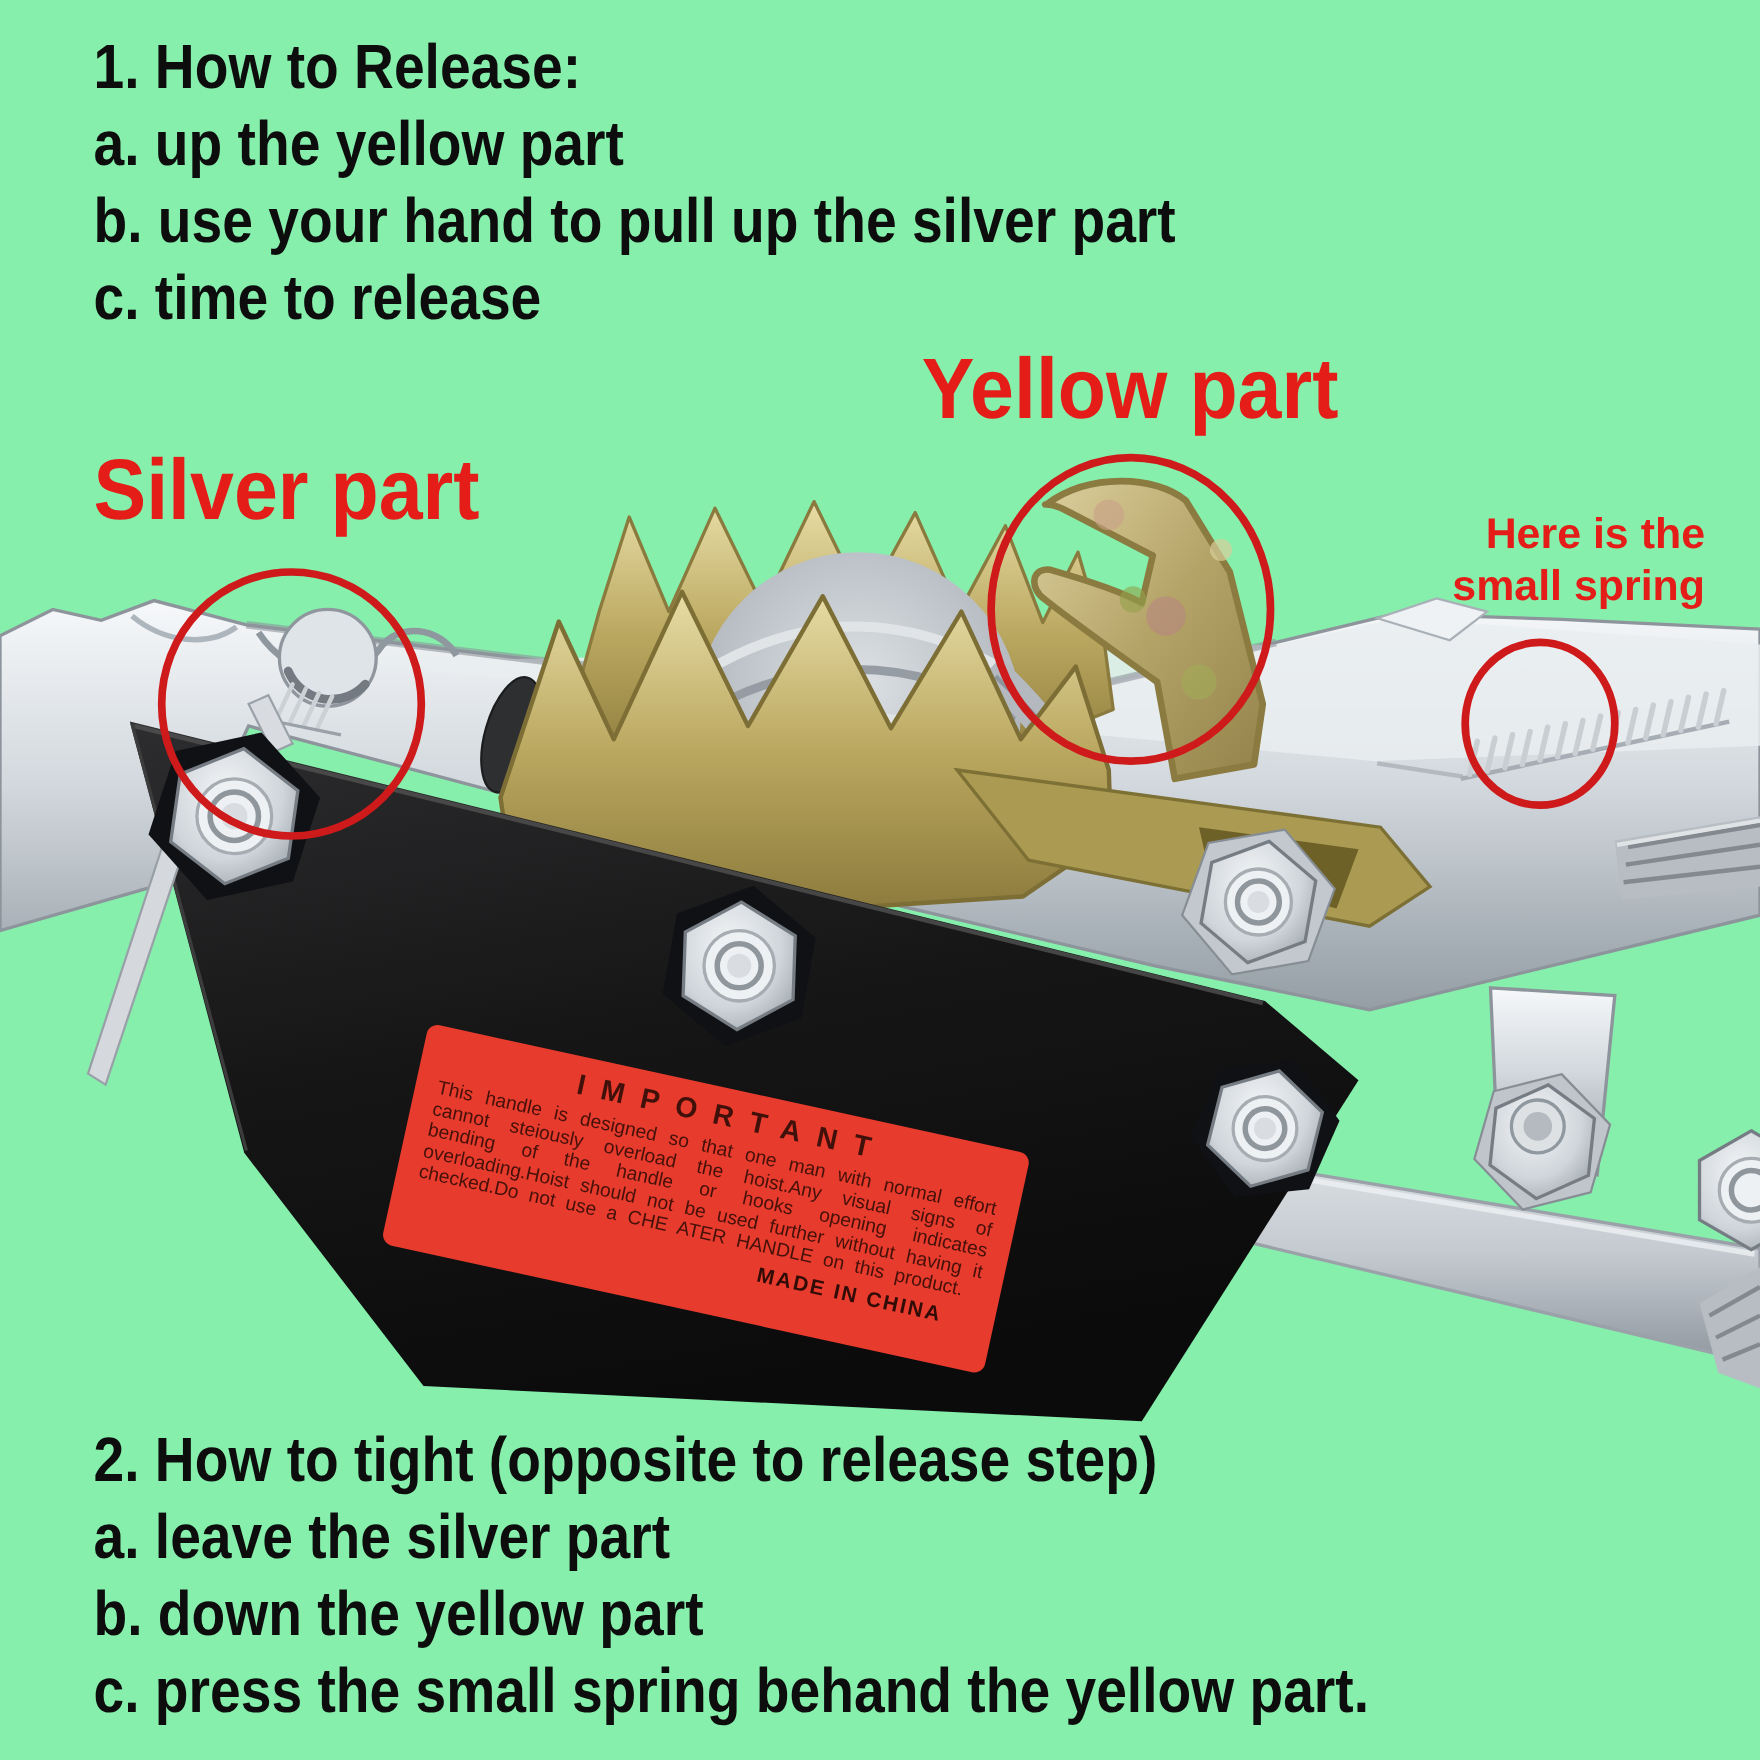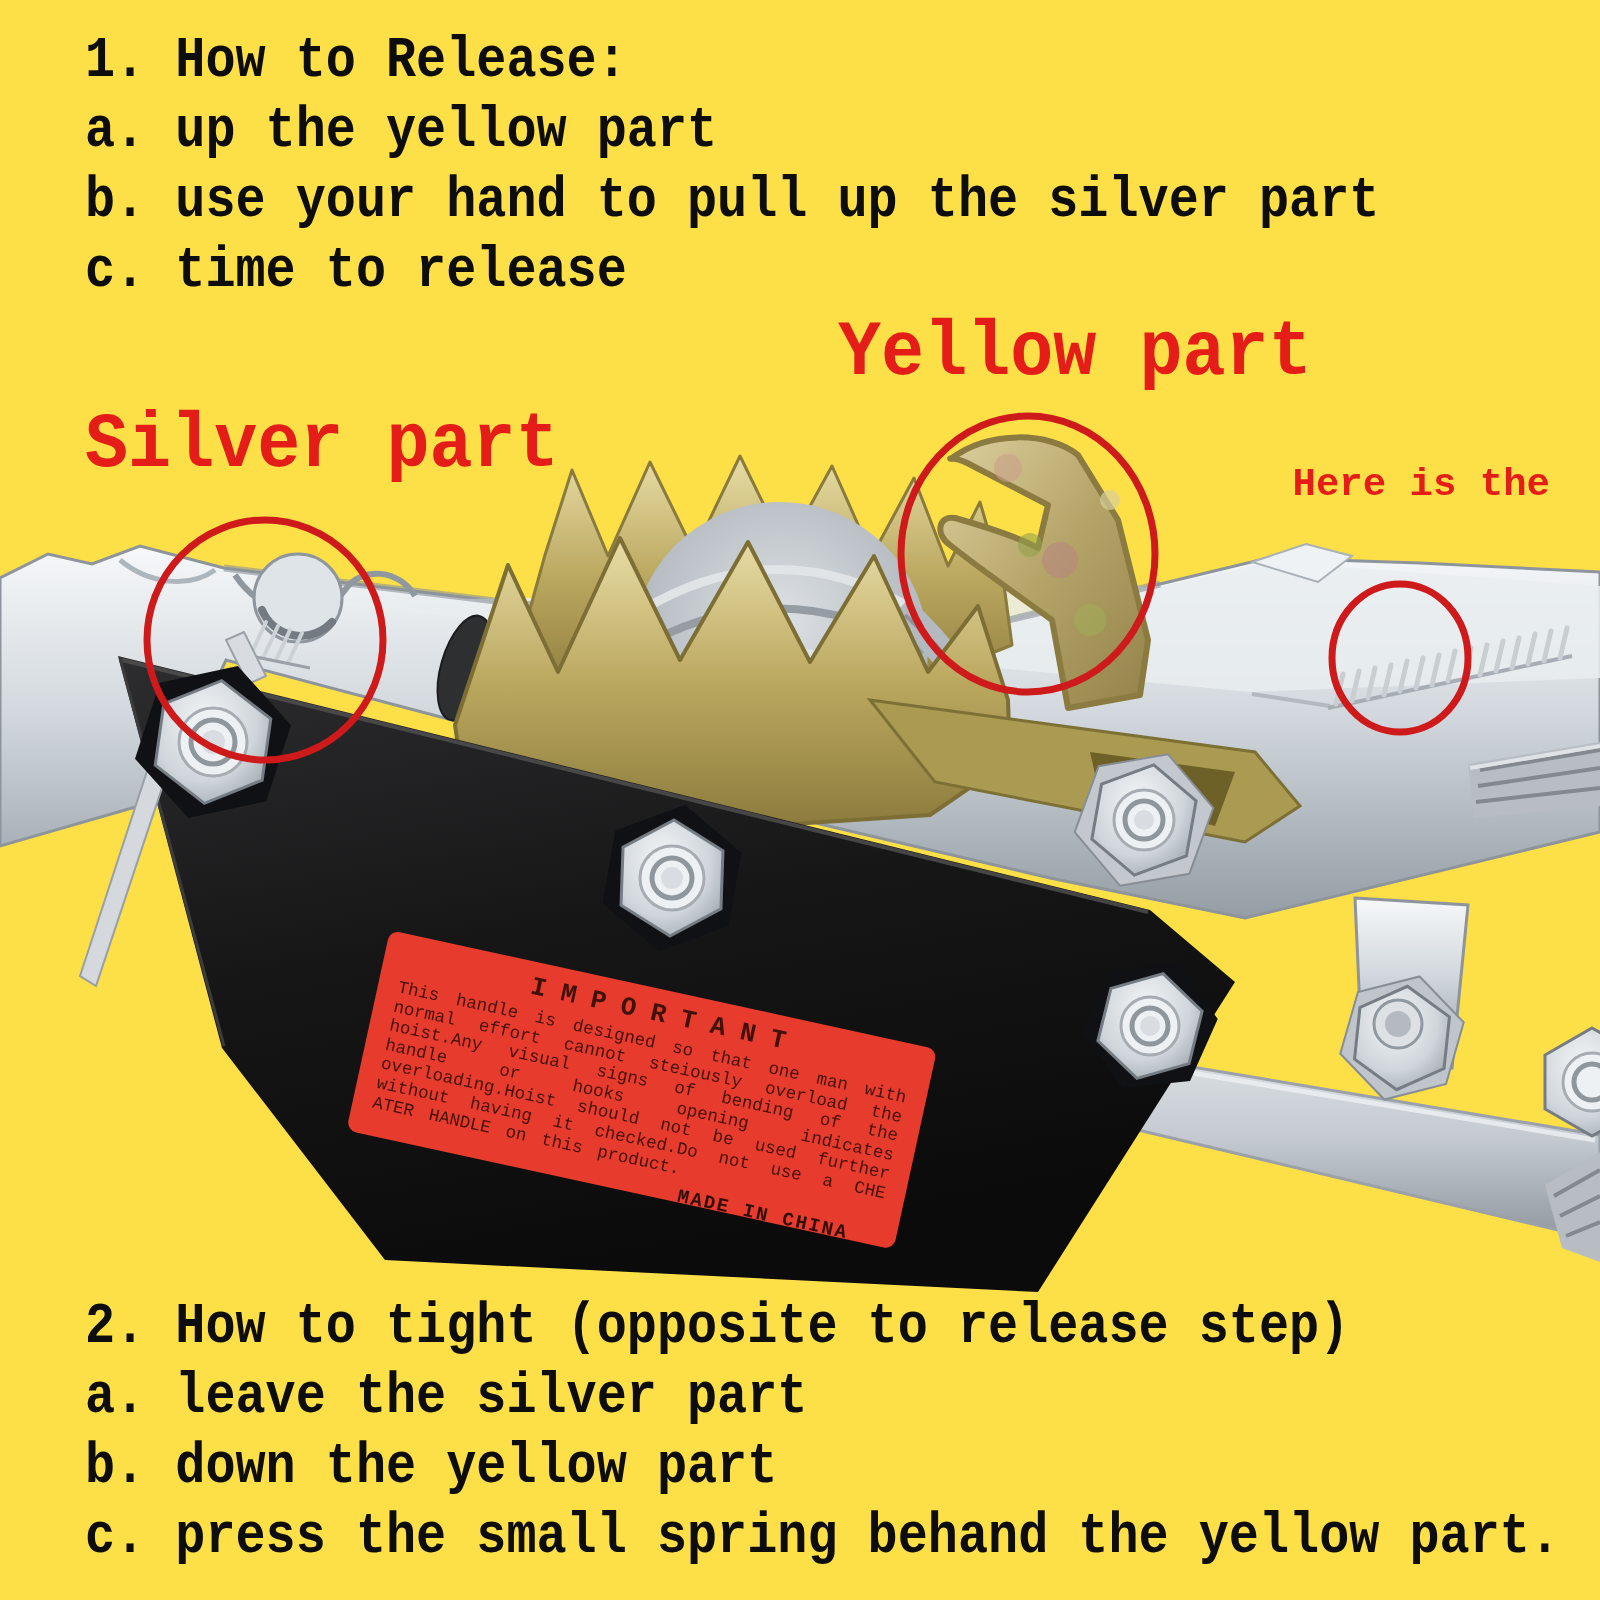--- a/index.html
+++ b/index.html
@@ -1,18 +1,18 @@
 <!DOCTYPE html>
 <html><head>
 <meta charset="utf-8">
 <style>
   html,body{margin:0;padding:0;background:#ffffff;}
   #canvas{
     position:relative;width:1600px;height:1600px;overflow:hidden;
-    background:#fde047;font-family:Liberation Mono, monospace;
+    background:#86efac;font-family:Liberation Sans, sans-serif;
   }
   #scene{position:absolute;left:0;top:0;width:1600px;height:1600px;}
   .instr{
     position:absolute;color:#0d0d0d;font-weight:bold;font-size:57px;
     transform:scaleX(0.88);transform-origin:0 0;white-space:nowrap;
   }
   .instr .line{height:70px;line-height:70px;}
   .callout{
     position:absolute;color:#e41d18;font-weight:bold;white-space:nowrap;
     transform:scaleX(0.92);transform-origin:0 0;
@@ -248,20 +248,21 @@
     <div class="line">b. down the yellow part</div>
     <div class="line">c. press the small spring behand the yellow part.</div>
   </div>
 
   <div class="callout big" style="left:838px;top:312px;">Yellow part</div>
 
   <div class="callout big" style="left:85px;top:404px;">Silver part</div>
 
   <div class="callout small" style="left:1250px;top:462px;">
     <div>Here is the</div>
+    <div>small spring</div>
   </div>
 
   <div id="warn-label">
     <div id="warn-title">IMPORTANT</div>
     <div id="warn-body">This handle is designed so that one man with normal effort cannot steiously overload the hoist.Any visual signs of bending of the handle or hooks opening indicates overloading.Hoist should not be used further without having it checked.Do not use a CHE ATER HANDLE on this product.</div>
     <div id="warn-madein">MADE IN CHINA</div>
   </div>
 
 </div>
 

